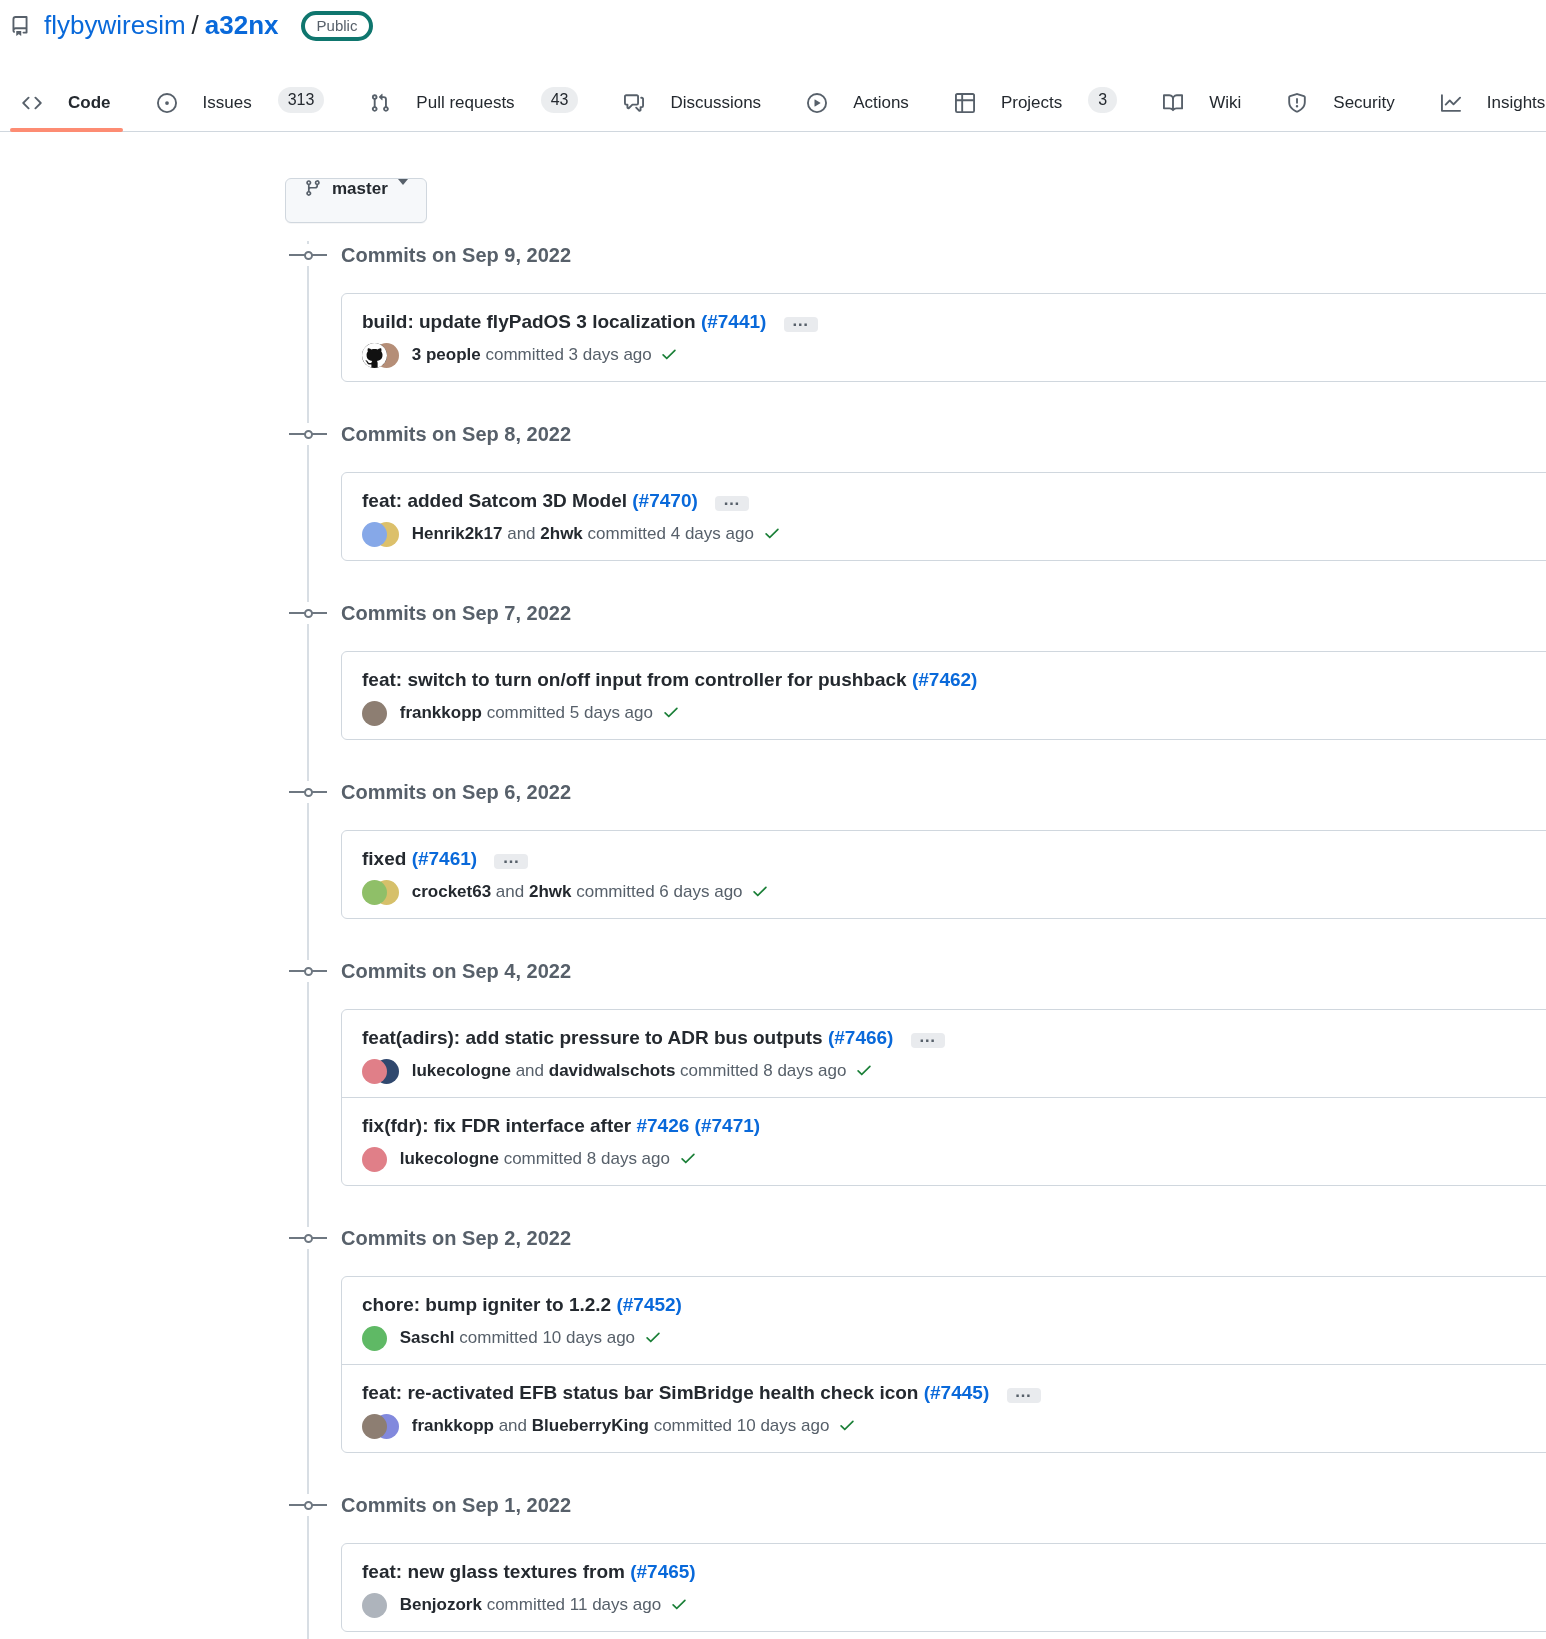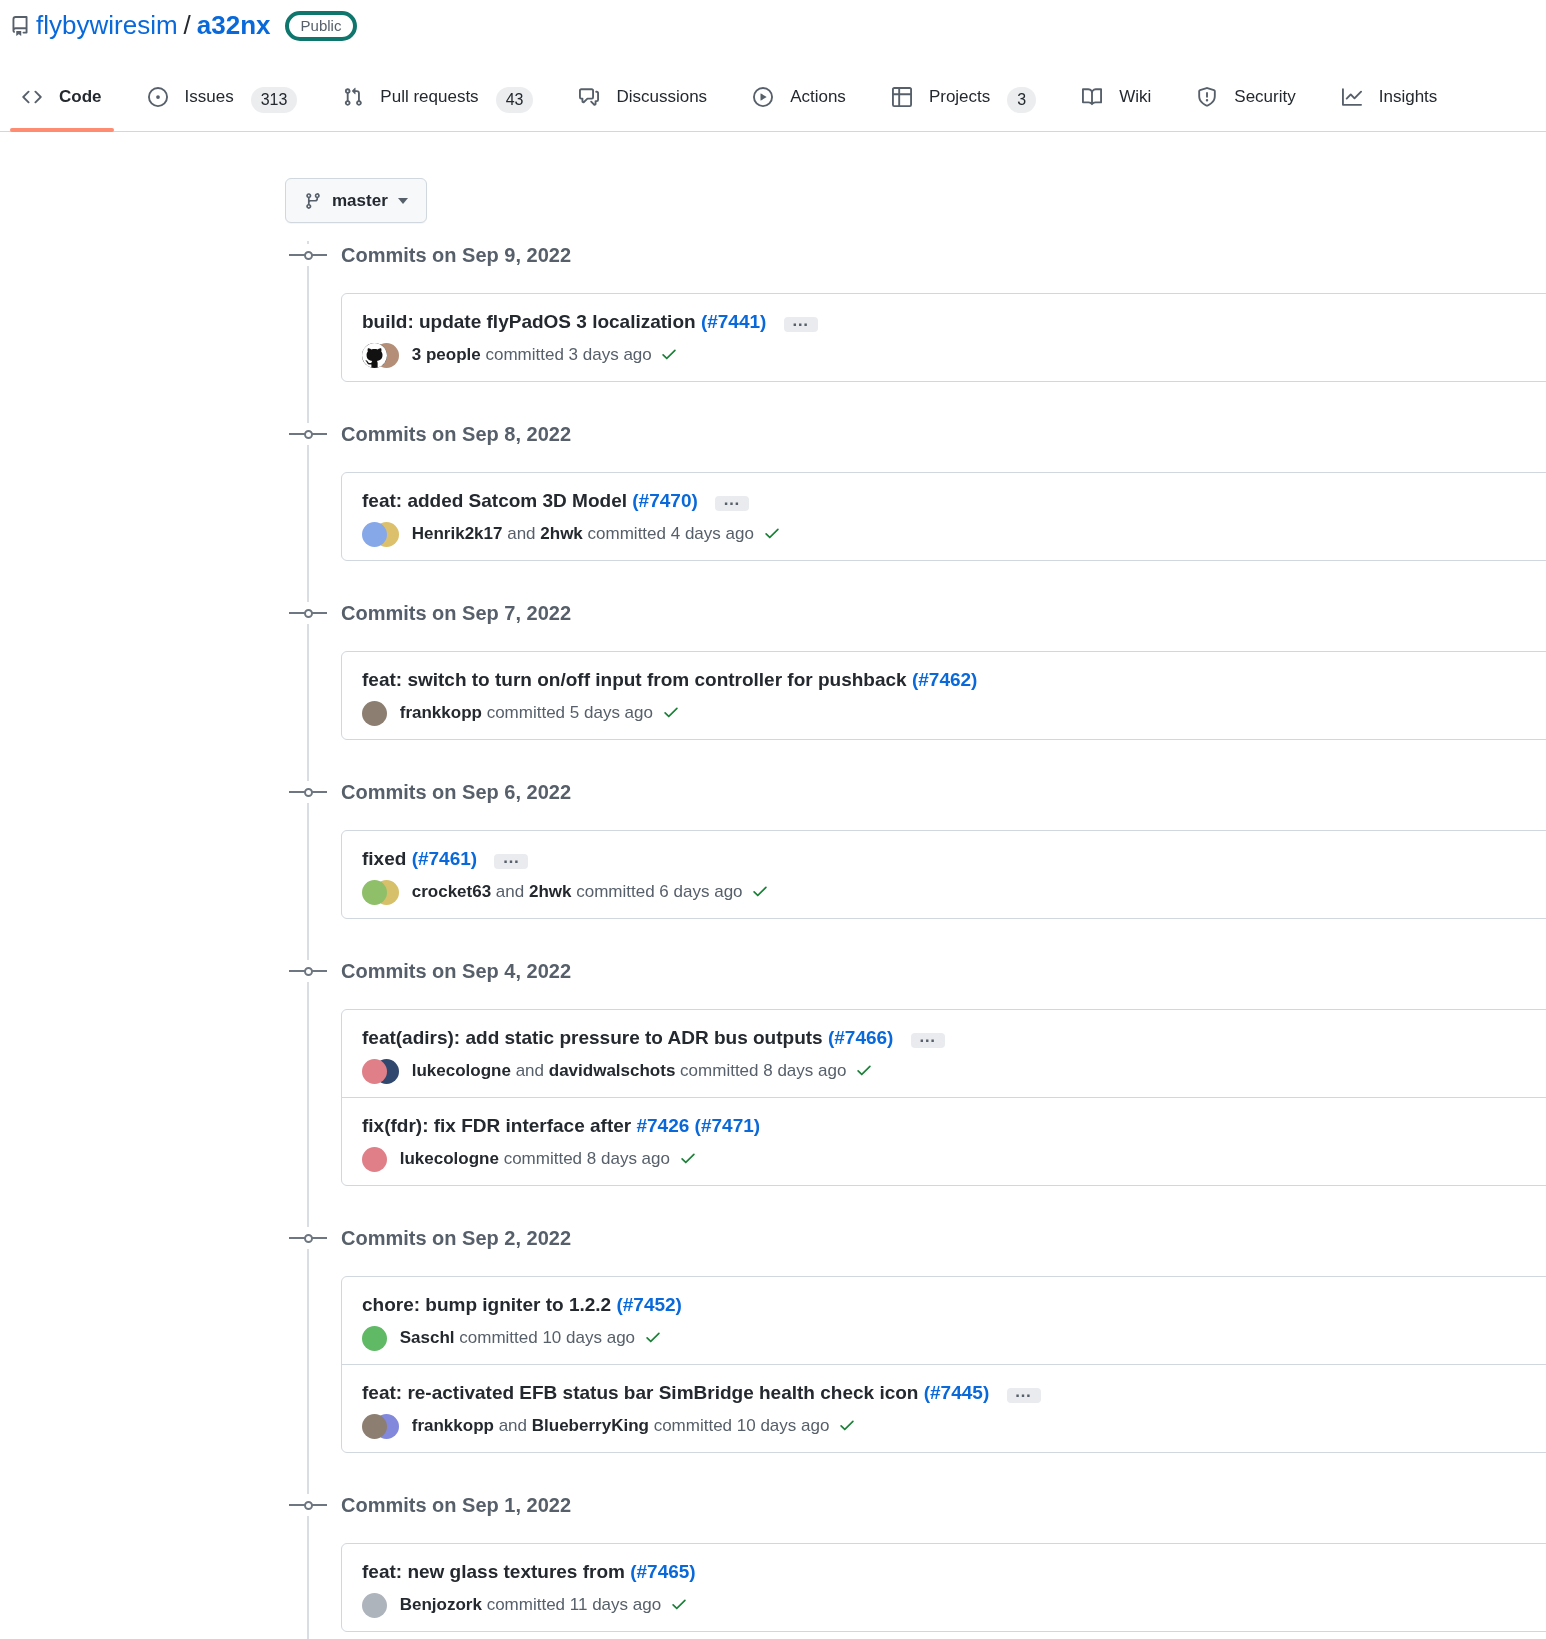--- a/index.html
+++ b/index.html
@@ -1,42 +1,42 @@
 <!DOCTYPE html>
 <html><head>
 <meta charset="utf-8">
 <style>
   * { margin:0; padding:0; box-sizing:border-box; }
   html,body { width:1546px; height:1639px; overflow:hidden; background:#ffffff;
     font-family:"Liberation Sans","DejaVu Sans",sans-serif; color:#24292f; }
 
   
-  .repo-header { display:flex; align-items:center; gap:6px; padding:10px 16px 0 10px; }
+  .repo-header { display:flex; align-items:center; gap:14px; padding:10px 16px 0 10px; }
   .repo-header .octicon { color:#57606a; }
   .repo-title { font-size:26px; color:#0969da; }
   .repo-title a { color:#0969da; text-decoration:none; cursor:pointer; }
   .repo-title .sep { color:#24292f; padding:0 6px; }
   .repo-title .repo-name { font-weight:600; }
   .visibility-badge { margin-left:8px; font-size:15px; color:#57606a; border:4px solid #0f766e;
     border-radius:2em; padding:3px 12px 4px; line-height:1; background:#fff; }
 
   
   .tab-nav { display:flex; margin-top:30px; border-bottom:1px solid #d0d7de; padding:0 8px; }
-  .tab { position:relative; display:flex; align-items:flex-start; gap:17px; padding:16px 14px 18px;
+  .tab { position:relative; display:flex; align-items:flex-end; gap:26px; padding:16px 14px 18px;
     font-size:17px; color:#24292f; text-decoration:none; cursor:pointer; white-space:nowrap; margin-right:18px; }
   .tab .octicon { color:#57606a; flex:none; }
   .tab.active { font-weight:700; }
   .tab.active::after { content:""; position:absolute; left:2px; right:2px; bottom:-1px; height:4px;
     border-radius:3px; background:#fd8c73; }
   .counter { font-size:16px; background:rgba(175,184,193,0.25); color:#24292f;
     border-radius:2em; padding:2px 10px; line-height:1.4; }
 
   
   .branch-row { margin:46px 0 0 285px; }
-  .branch-btn { display:inline-flex; align-items:center; gap:10px; height:45px; padding:0 18px;
+  .branch-btn { display:inline-flex; align-items:flex-start; gap:10px; height:45px; padding:0 18px;
     background:#f6f8fa; border:1px solid #d0d7de; border-radius:6px; cursor:pointer;
     font-size:17px; font-weight:600; color:#24292f; box-shadow:0 1px 0 rgba(31,35,40,.04);
     font-family:inherit; }
   .branch-btn .octicon { color:#57606a; }
   .caret-down { width:0; height:0; border-left:5px solid transparent; border-right:5px solid transparent;
     border-top:6px solid #57606a; }
 
   
   .timeline { position:relative; margin-left:285px; margin-top:20px; padding-bottom:220px; }
   .timeline::before { content:""; position:absolute; left:22px; top:-2px; bottom:0; width:2px;

